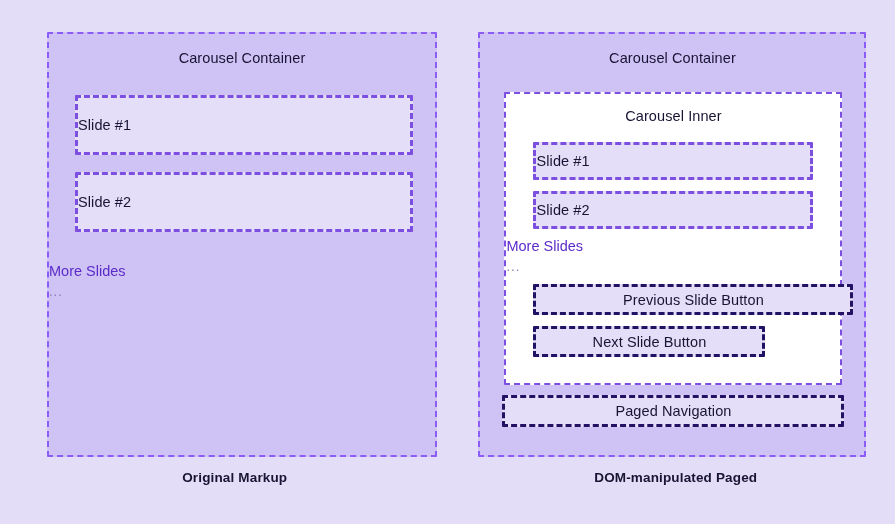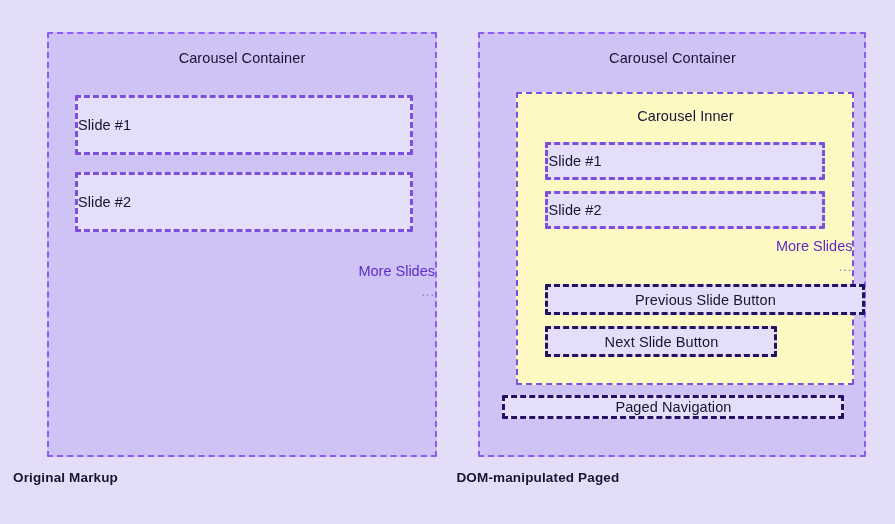--- a/index.html
+++ b/index.html
@@ -60,25 +60,25 @@
     font-size: 14.5px;
     color: #181433;
     letter-spacing: .1px;
   }
   .panel-left .container-title  { top: 16px; }
   .panel-right .carousel-container > .container-title { top: 16px; }
 
   
   .carousel-inner {
     position: absolute;
-    left: 36px;
+    left: 24px;
     top: 58px;
     width: 338px;
     height: 293px;
-    background: #fef9c3;
+    background: #ffffff;
     border: 2px dashed #7c4fe0;
     box-sizing: border-box;
     border-radius: 1px;
   }
   .carousel-inner > .container-title {
     top: 14px;
     font-size: 14.5px;
   }
 
   
@@ -109,21 +109,21 @@
   }
   .carousel-inner .slide-2 {
     left: 27px; top: 97px; width: 280px; height: 38px;
   }
 
   
   .more-slides-group {
     position: absolute;
     left: 0;
     right: 0;
-    text-align: right;
+    text-align: left;
   }
   .panel-left .more-slides-group  { top: 228px; }
   .carousel-inner .more-slides-group { top: 143px; }
 
   .more-slides-label {
     font-size: 14.5px;
     color: #5b2bc9;
     line-height: 1.35;
   }
   .more-slides-ellipsis {
@@ -154,37 +154,37 @@
   }
   .carousel-inner .btn-next {
     left: 27px; top: 232px; width: 232px; height: 31px;
   }
 
   .paged-nav {
     position: absolute;
     left: 22px;
     top: 361px;
     width: 342px;
-    height: 24px;
+    height: 32px;
     background: #e5def9;
     border: 3px dashed #211263;
     box-sizing: border-box;
     display: flex;
     align-items: center;
     justify-content: center;
     border-radius: 1px;
   }
 
   
   .caption {
     position: absolute;
     left: 0;
     right: 0;
     top: 470px;
-    text-align: left;
+    text-align: center;
     font-size: 13.5px;
     font-weight: bold;
     color: #181433;
     letter-spacing: .15px;
   }
 </style>
 </head>
 <body>
 
 <div class="diagram">

